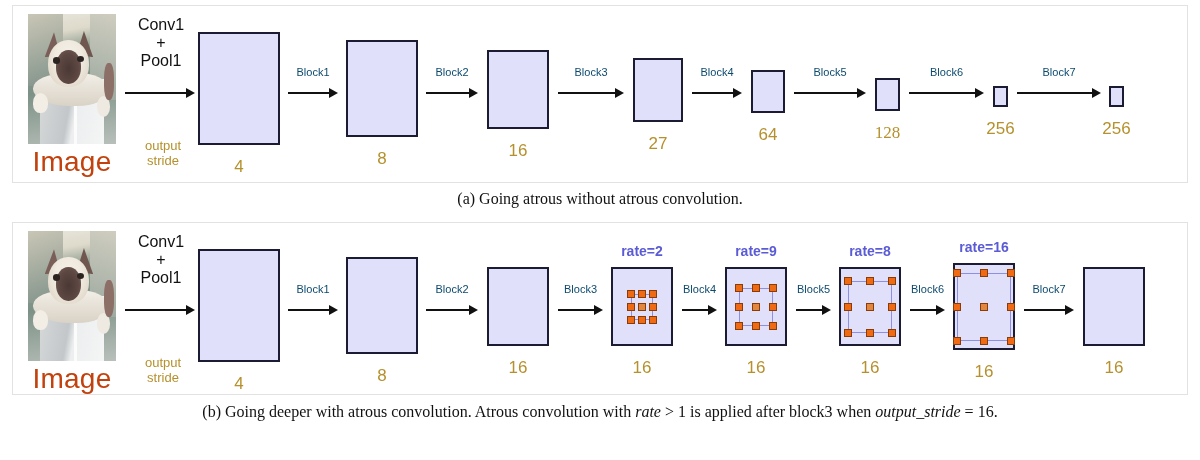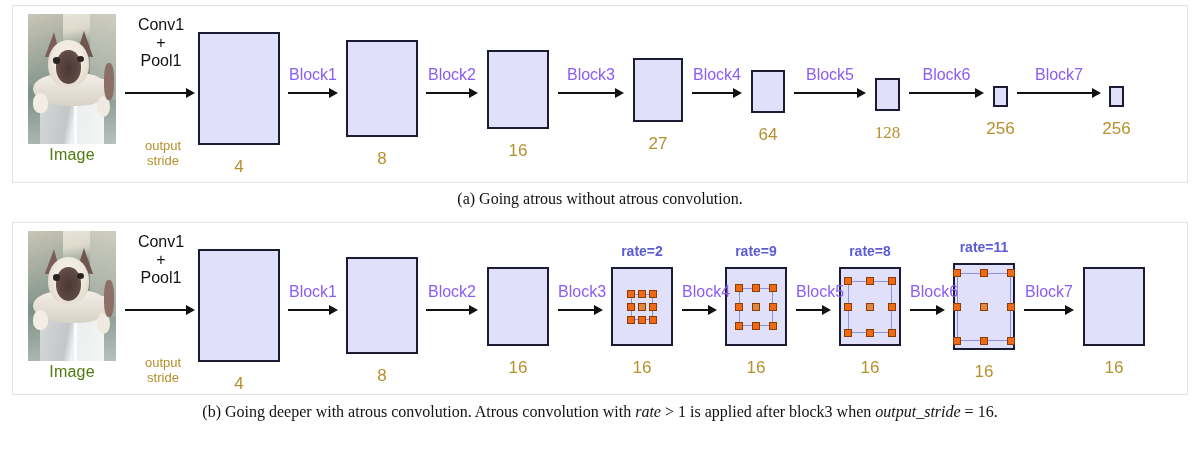--- a/index.html
+++ b/index.html
@@ -55,37 +55,37 @@
       background:#2a2320;border-radius:50%;}
   .thumb .eyeR{position:absolute;right:16%;top:42%;width:16%;height:11%;
       background:#2a2320;border-radius:50%;}
   .thumb .paw1{position:absolute;left:6%;top:61%;width:17%;height:15%;
       background:#f2eee6;border-radius:50% 50% 45% 45%;}
   .thumb .paw2{position:absolute;left:78%;top:63%;width:15%;height:16%;
       background:#efeae1;border-radius:50%;}
   .thumb .tail{position:absolute;right:2%;top:38%;width:12%;height:28%;
       background:#8c6f66;border-radius:40%;}
 
-  .imglabel{position:absolute;font-size:16px;color:#4d7c0f;letter-spacing:.2px;}
+  .imglabel{position:absolute;font-size:28px;color:#c2410c;letter-spacing:.2px;}
 
   
   .blk{
     position:absolute;box-sizing:border-box;
     background:#e0e0fa;border:2px solid #1b1b33;
   }
   .blk.tiny{border-width:2px;}
 
   
   .arrow{position:absolute;height:10px;}
   .arrow .shaft{position:absolute;left:0;top:4px;height:2px;background:#111;}
   .arrow .head{position:absolute;top:0;width:0;height:0;
     border-top:5px solid transparent;border-bottom:5px solid transparent;
     border-left:9px solid #111;}
 
-  .blabel{position:absolute;font-size:16px;color:#8b5cf6;white-space:nowrap;}
+  .blabel{position:absolute;font-size:11px;color:#0c4a6e;white-space:nowrap;}
   .conv{position:absolute;font-size:16px;color:#111;text-align:center;line-height:1.12;white-space:nowrap;}
   .osnum{position:absolute;font-size:17px;color:#b5902c;text-align:center;white-space:nowrap;}
   .oslab{position:absolute;font-size:13px;color:#b5902c;text-align:center;line-height:1.12;white-space:nowrap;}
   .rate{position:absolute;font-size:14px;font-weight:bold;color:#5b5bd6;white-space:nowrap;}
 
   
   .grid{position:absolute;}
   .grid .lnk{position:absolute;border:1px solid #8f8fe0;box-sizing:border-box;}
   .grid .dot{position:absolute;width:8px;height:8px;box-sizing:border-box;
       background:#ef6a12;border:1px solid #8a3c06;margin-left:-4px;margin-top:-4px;}
@@ -273,21 +273,21 @@
           <div class="dot" style="left:31px;top:9.5px;"></div>
           <div class="dot" style="left:58px;top:9.5px;"></div>
           <div class="dot" style="left:4px;top:43.5px;"></div>
           <div class="dot c" style="left:31px;top:43.5px;"></div>
           <div class="dot" style="left:58px;top:43.5px;"></div>
           <div class="dot" style="left:4px;top:77.5px;"></div>
           <div class="dot" style="left:31px;top:77.5px;"></div>
           <div class="dot" style="left:58px;top:77.5px;"></div>
         </div>
         <div class="osnum" style="left:910px;top:139px;width:122px;">16</div>
-        <div class="rate" style="left:908px;top:16px;width:126px;text-align:center;">rate=11</div>
+        <div class="rate" style="left:908px;top:16px;width:126px;text-align:center;">rate=16</div>
         <div class="blk" style="left:1070px;top:44px;width:62px;height:79px;"></div>
         <div class="osnum" style="left:1040px;top:135px;width:122px;">16</div>
         <div class="arrow" style="left:275px;top:82px;width:50px;">
           <div class="shaft" style="width:41px;"></div>
           <div class="head" style="left:41px;"></div>
         </div>
         <div class="blabel" style="left:275px;top:60px;width:50px;text-align:center;">Block1</div>
         <div class="arrow" style="left:413px;top:82px;width:52px;">
           <div class="shaft" style="width:43px;"></div>
           <div class="head" style="left:43px;"></div>

